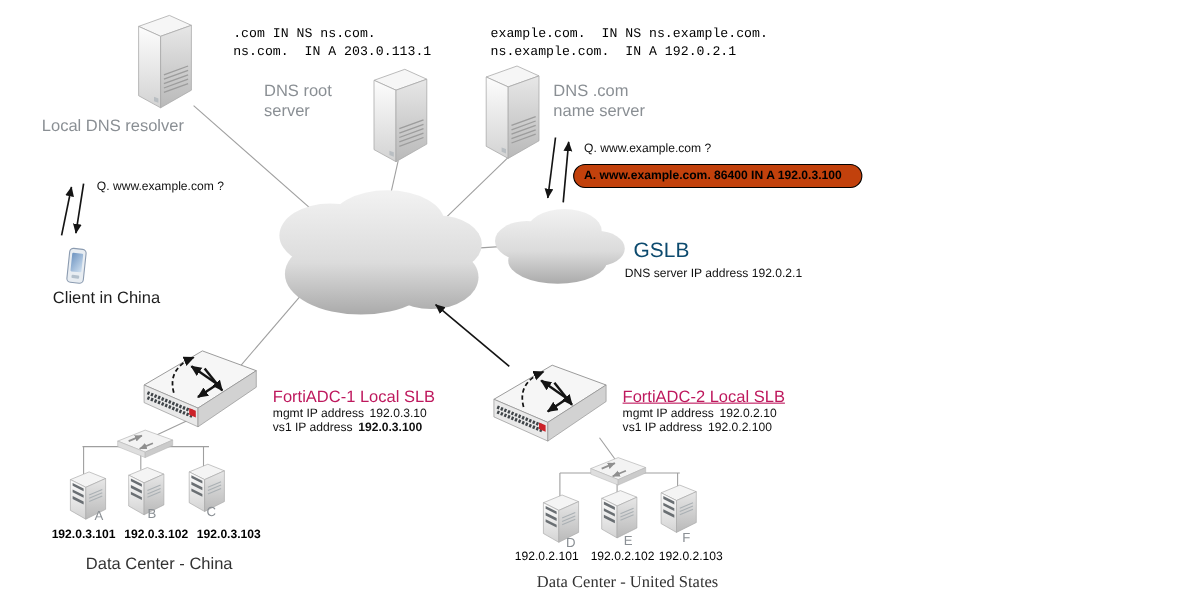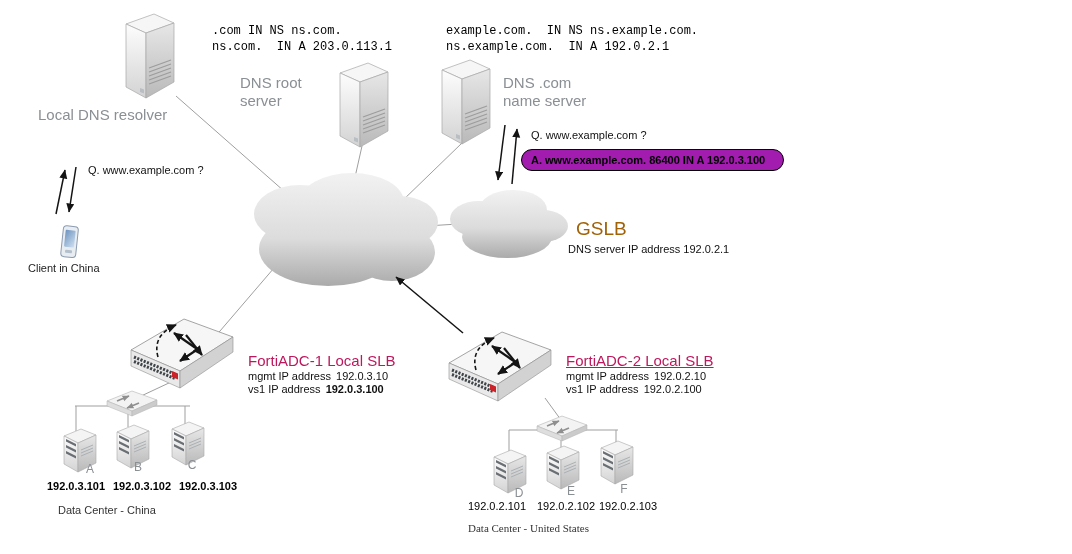--- a/index.html
+++ b/index.html
@@ -9,25 +9,25 @@
   }
   svg.bg { position:absolute; left:0; top:0; z-index:1; }
   .txt { position:absolute; z-index:3; color:#1a1a1a; }
   .pre { white-space:pre-line; }
   .mono {
     font-family:"Liberation Mono", monospace; font-size:12px; line-height:16px;
     color:#000; white-space:pre;
   }
   .graylabel { color:#8a8f94; font-size:15px; line-height:18px; }
   .small { font-size:11px; line-height:13px; color:#111; }
-  .bigblack { font-size:11px; color:#1d1d1d; }
+  .bigblack { font-size:15px; color:#1d1d1d;margin-left:20px; }
   .answer-box {
     border:1.6px solid #000; border-radius:12px; height:20px; line-height:20px;
     padding-left:9px; font-size:11px; font-weight:bold; color:#000; width:252px;
-    background:#a21caf;
+    background:#c2410c;
   }
   .fa-title { color:#be185d; font-size:15px; line-height:17px; }
   .ip { font-size:11px; color:#000; text-align:center; width:62px; }
   .ip.bold { font-weight:bold; }
   .letter { color:#8a8f94; font-size:12px; width:16px; text-align:center; }
   .ctr { }
 </style>
 </head>
 <body>
 
@@ -293,21 +293,21 @@
   <div class="txt graylabel pre" style="left:503px; top:74px;">DNS .com
 name server</div>
   <div class="txt graylabel ctr" style="left:38px; top:106px; width:165px;">Local DNS resolver</div>
 
   <div class="txt small" style="left:531px; top:129px;">Q. www.example.com ?</div>
   <div class="txt answer-box" style="left:521px; top:149px;">A. www.example.com. 86400 IN A 192.0.3.100</div>
 
   <div class="txt small" style="left:88px; top:164px;">Q. www.example.com ?</div>
   <div class="txt bigblack" style="left:28px; top:262px;">Client in China</div>
 
-  <div class="txt" style="left:576px; top:218px; font-size:19px; color:#a16207;">GSLB</div>
+  <div class="txt" style="left:576px; top:218px; font-size:19px; color:#0c4a6e;">GSLB</div>
   <div class="txt small" style="left:568px; top:243px;">DNS server IP address 192.0.2.1</div>
 
   <div class="txt fa-title" style="left:248px; top:352px;">FortiADC-1 Local SLB</div>
   <div class="txt small" style="left:248px; top:370px;">
     <span>mgmt IP address</span>
     <span style="font-weight:normal; margin-left:2px;">192.0.3.10</span>
   </div>
   <div class="txt small" style="left:248px; top:383px;">
     <span>vs1 IP address</span>
     <span style="font-weight:bold; margin-left:2px;">192.0.3.100</span>

